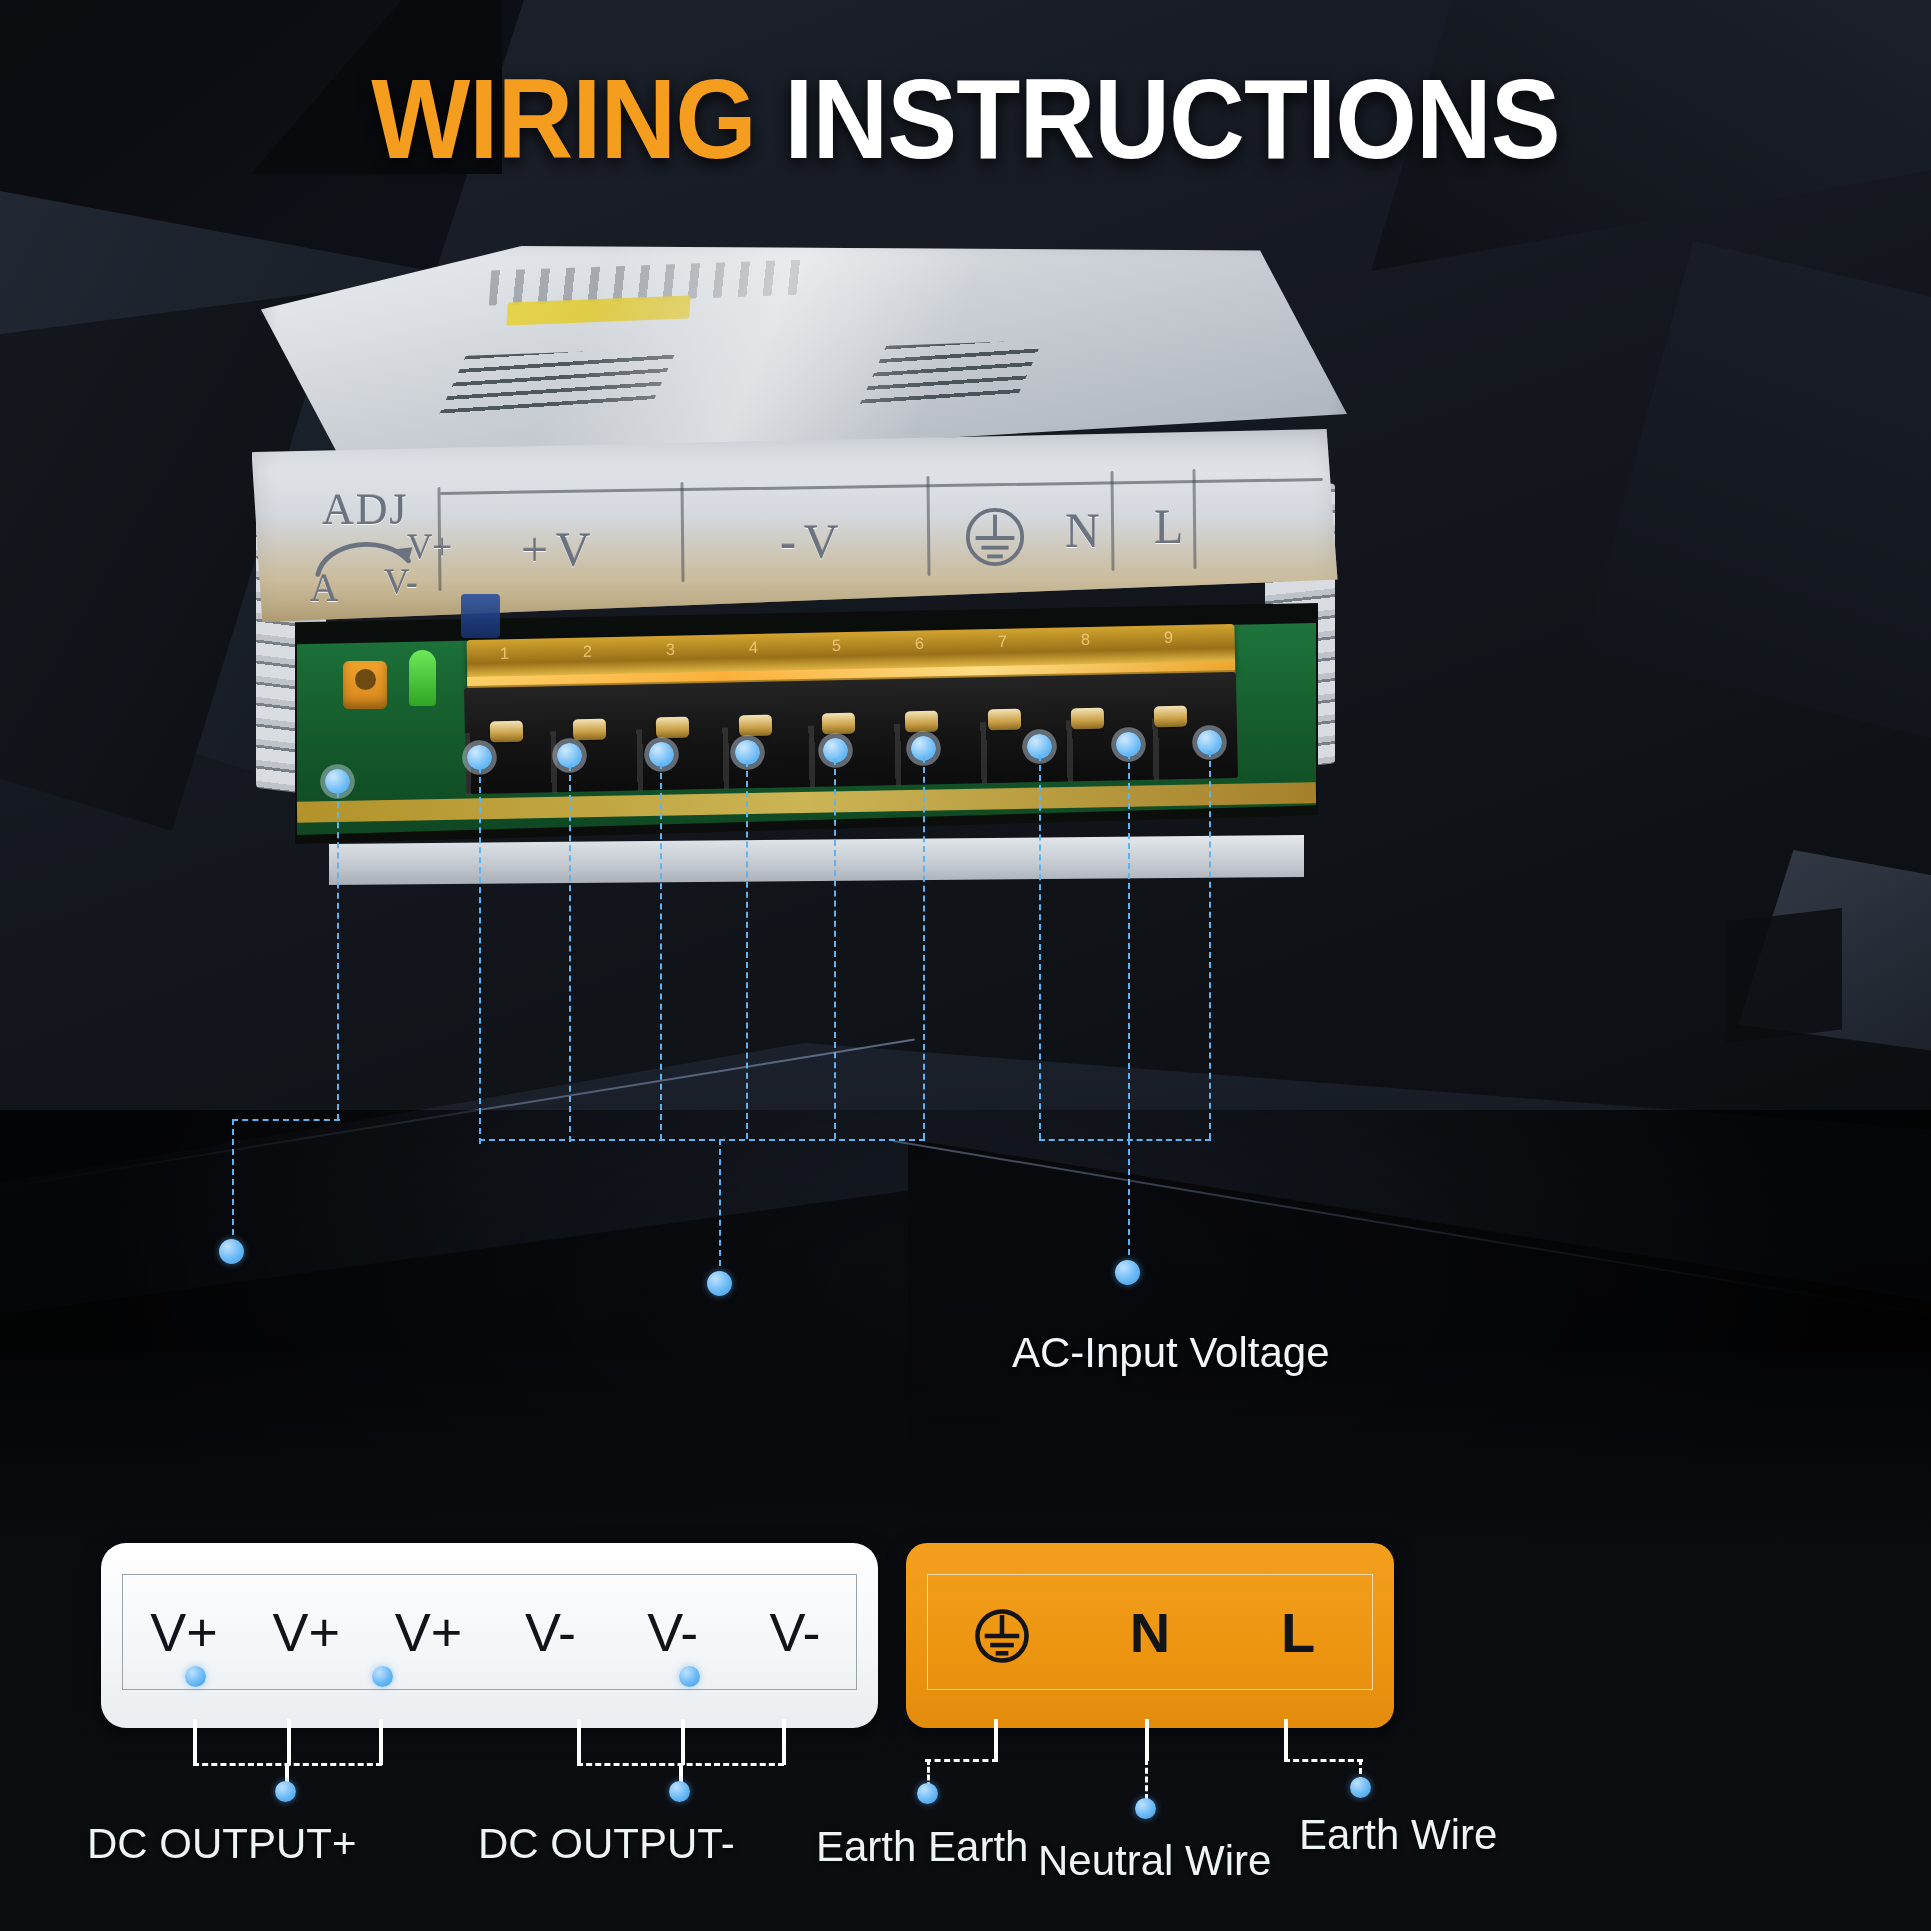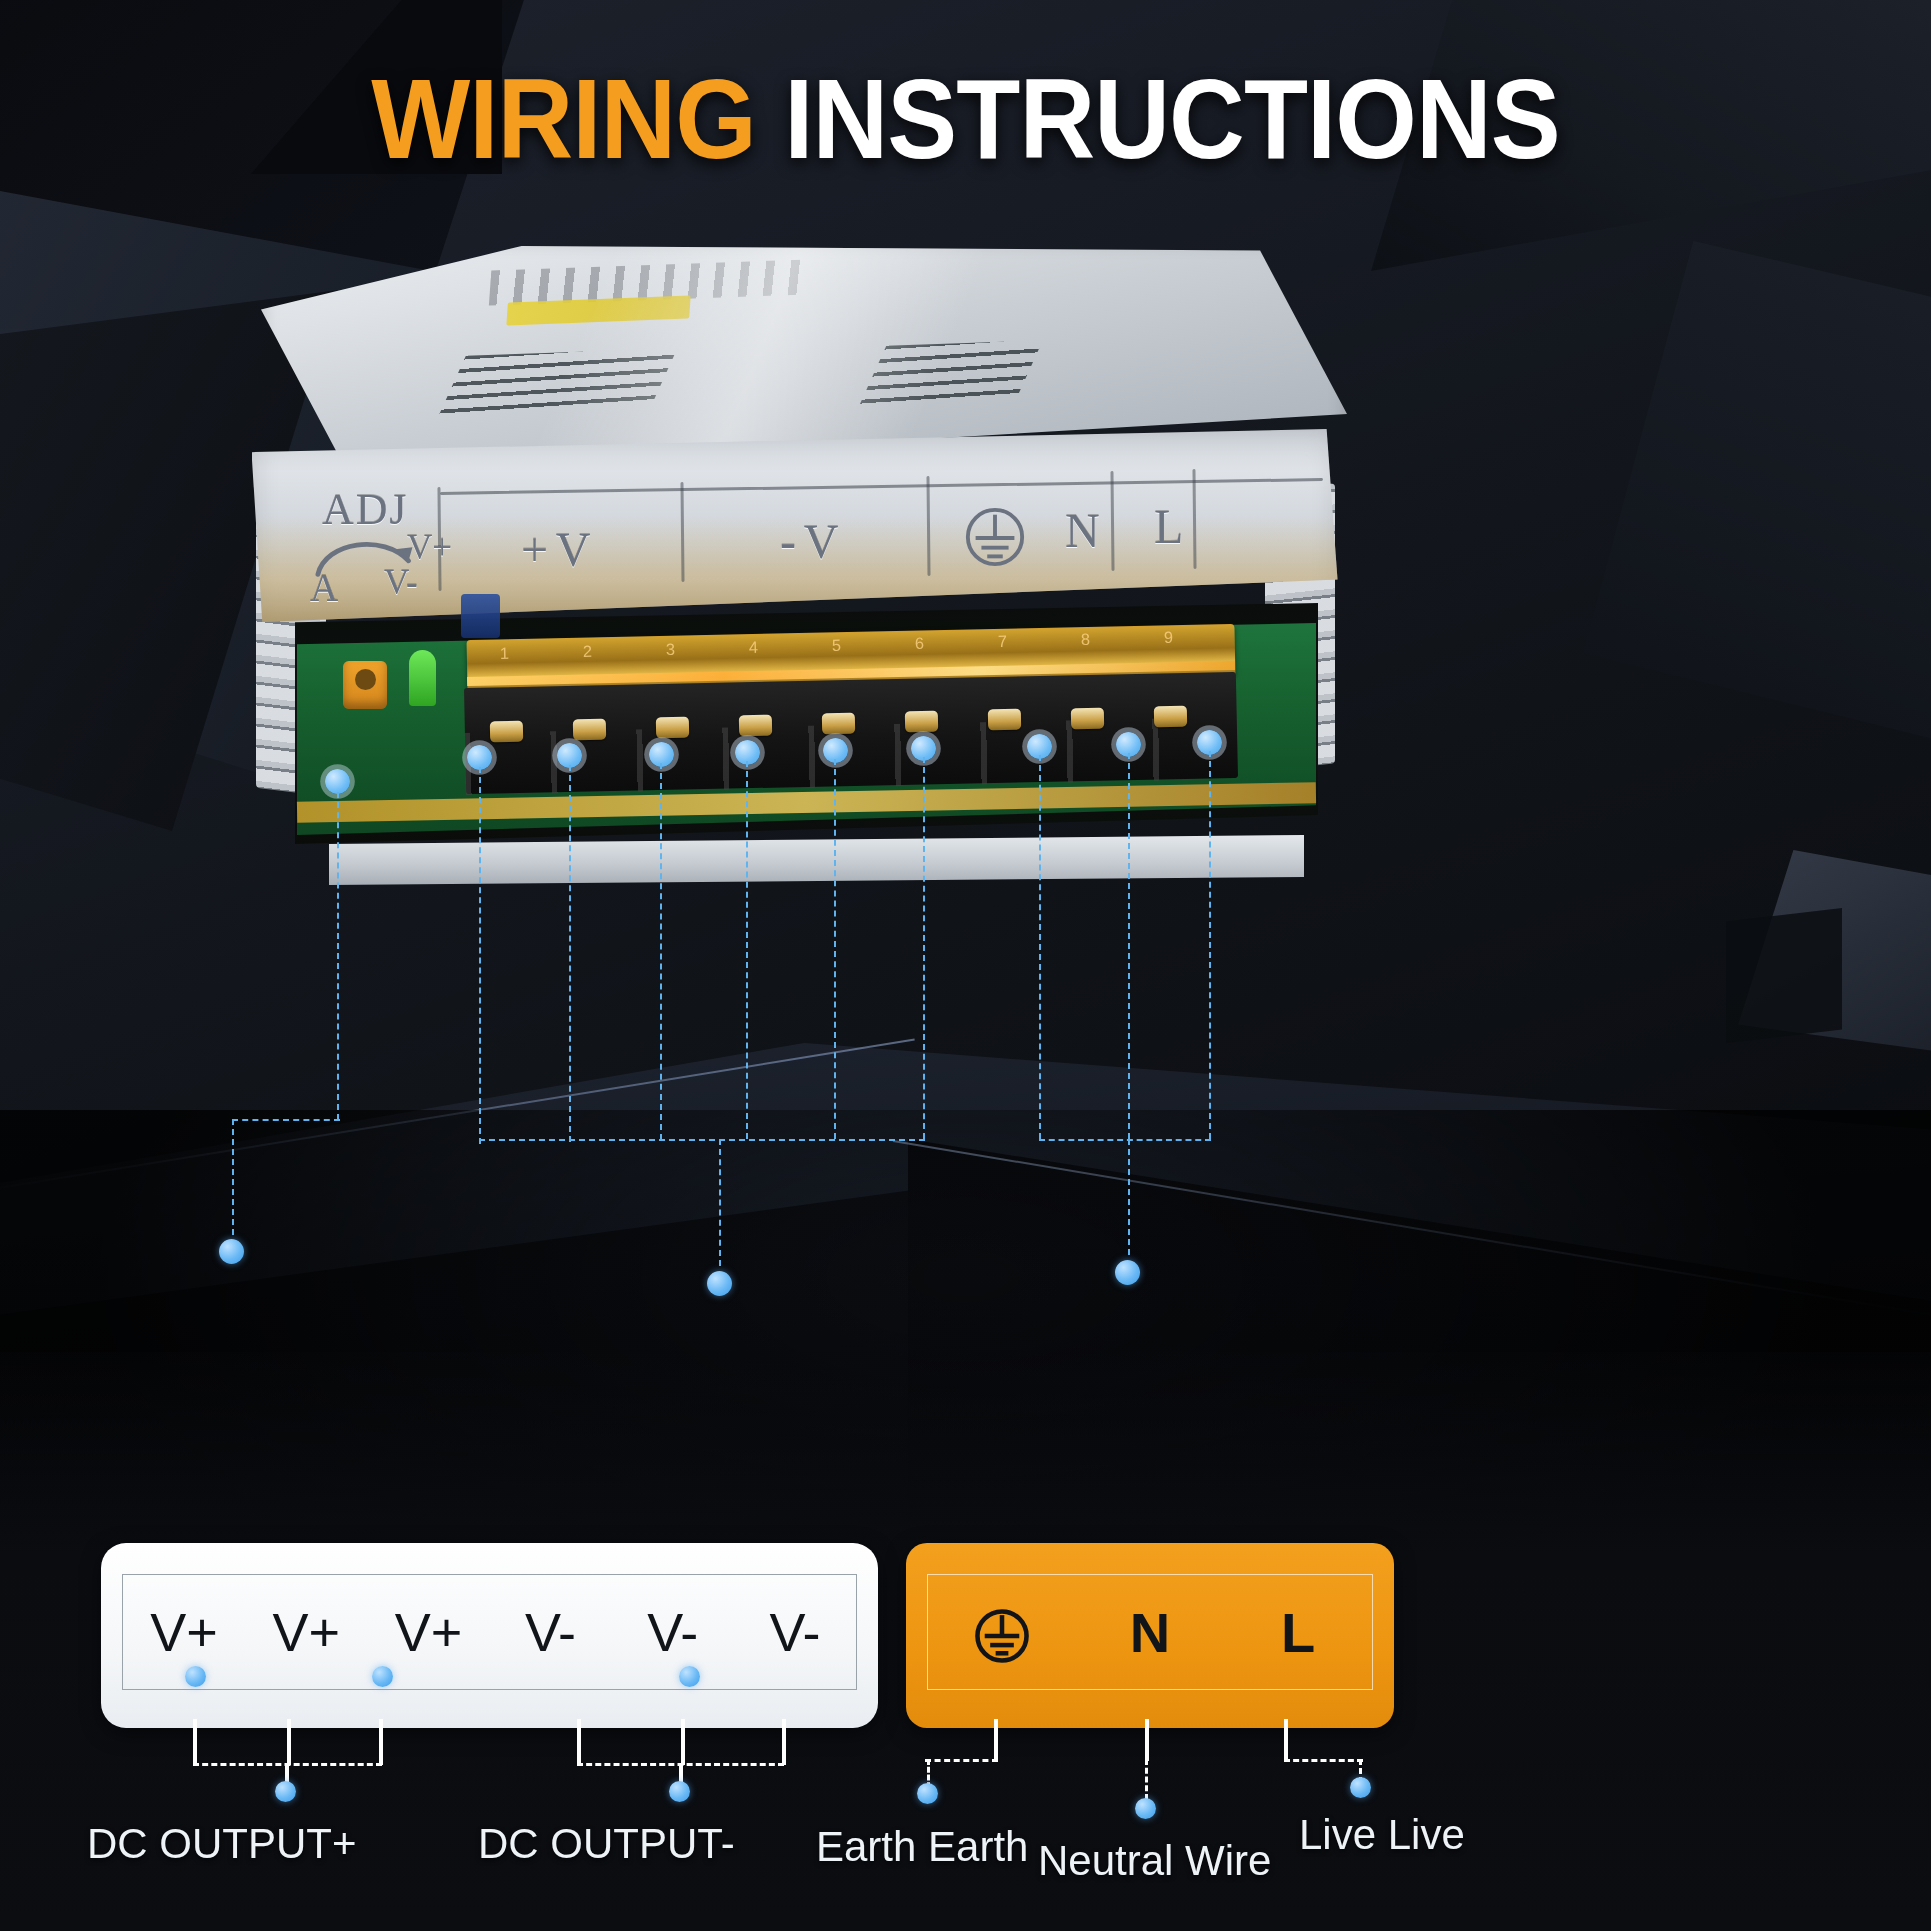--- a/index.html
+++ b/index.html
@@ -477,20 +477,21 @@
   <div class="vline" style="left:1128px; top:753px; height:386px;"></div>
   <div class="vline" style="left:1209px; top:751px; height:388px;"></div>
   <div class="hline" style="left:1039px; top:1139px; width:172px;"></div>
   <div class="vline" style="left:1128px; top:1139px; height:116px;"></div>
 
   <div class="dot" style="left:219px; top:1239px;"></div>
 
   <div class="dot" style="left:707px; top:1271px;"></div>
 
   <div class="dot" style="left:1115px; top:1260px;"></div>
+  <div class="callout" style="left:1012px; top:1328px; width:415px;">AC-Input Voltage</div>
 
   <div class="legend-dc">
     <div class="legend-dc-inner">
       <div class="pin">V+</div>
       <div class="pin">V+</div>
       <div class="pin">V+</div>
       <div class="pin">V-</div>
       <div class="pin">V-</div>
       <div class="pin">V-</div>
     </div>
@@ -544,16 +545,16 @@
   <div class="vline-solid-w" style="left:1284px; top:1719px; height:42px;"></div>
   <div class="hline-w" style="left:1284px; top:1759px; width:79px;"></div>
   <div class="vline-w" style="left:1359px; top:1759px; height:33px;"></div>
 
   <div class="dot small" style="left:917px; top:1783px;"></div>
   <div class="dot small" style="left:1135px; top:1798px;"></div>
   <div class="dot small" style="left:1350px; top:1777px;"></div>
 
   <div class="bottom-label" style="left:816px; top:1823px;">Earth Earth</div>
   <div class="bottom-label" style="left:1038px; top:1837px;">Neutral Wire</div>
-  <div class="bottom-label" style="left:1299px; top:1811px;">Live Live</div>
+  <div class="bottom-label" style="left:1299px; top:1811px;">Earth Wire</div>
 
 </div>
 
 
 </body></html>

